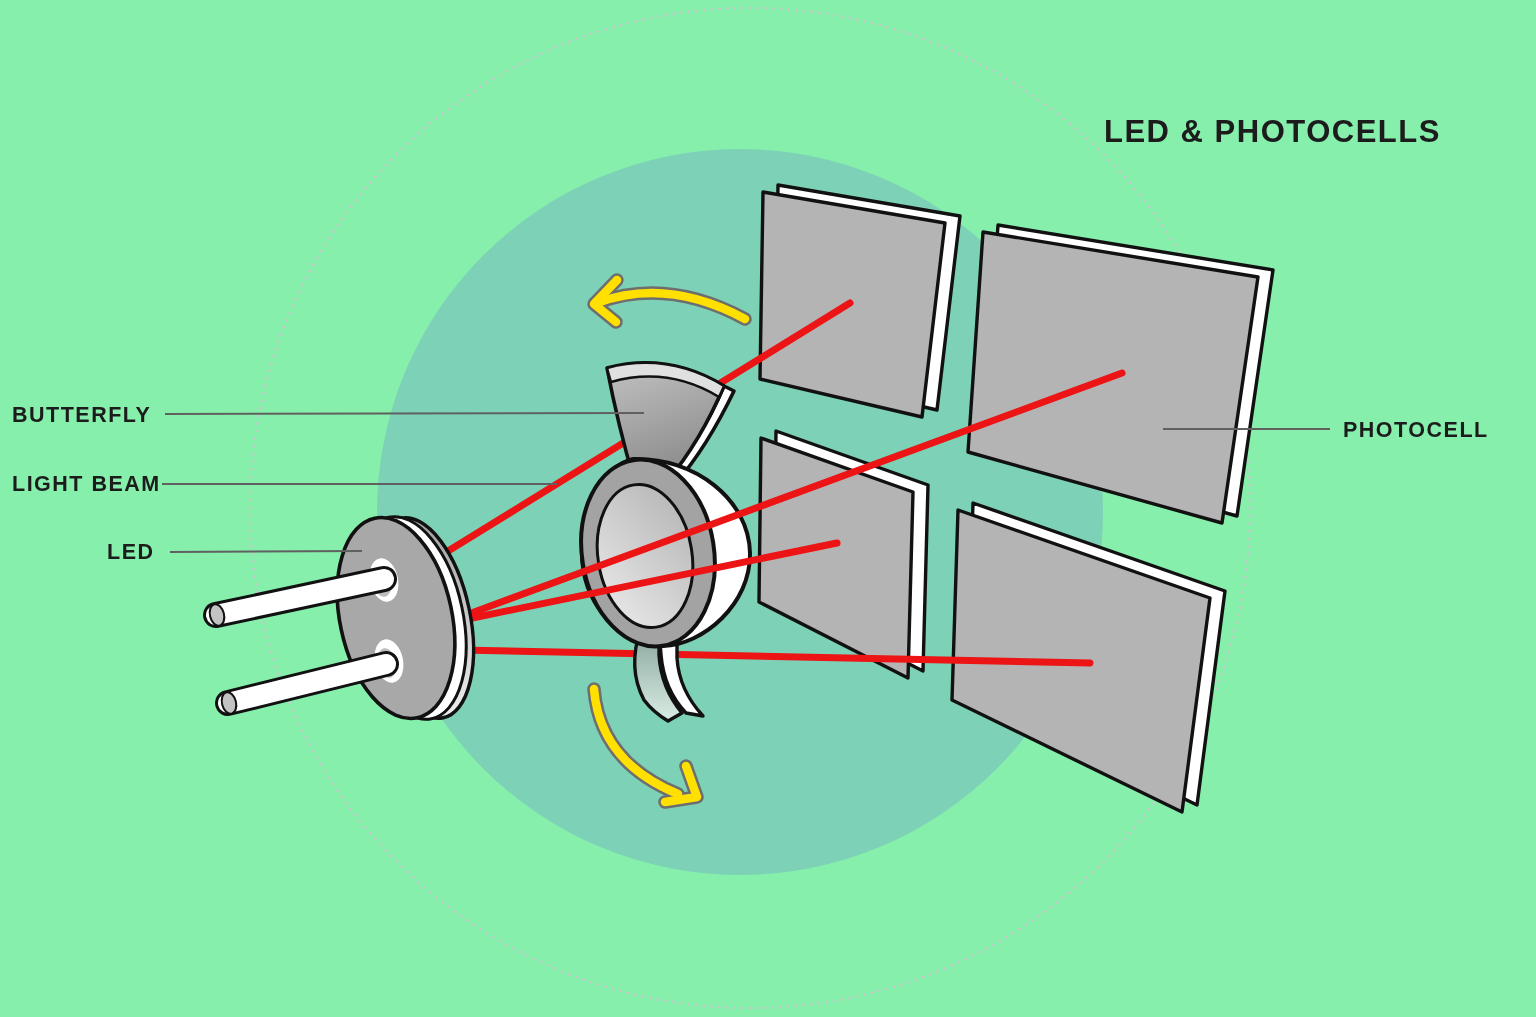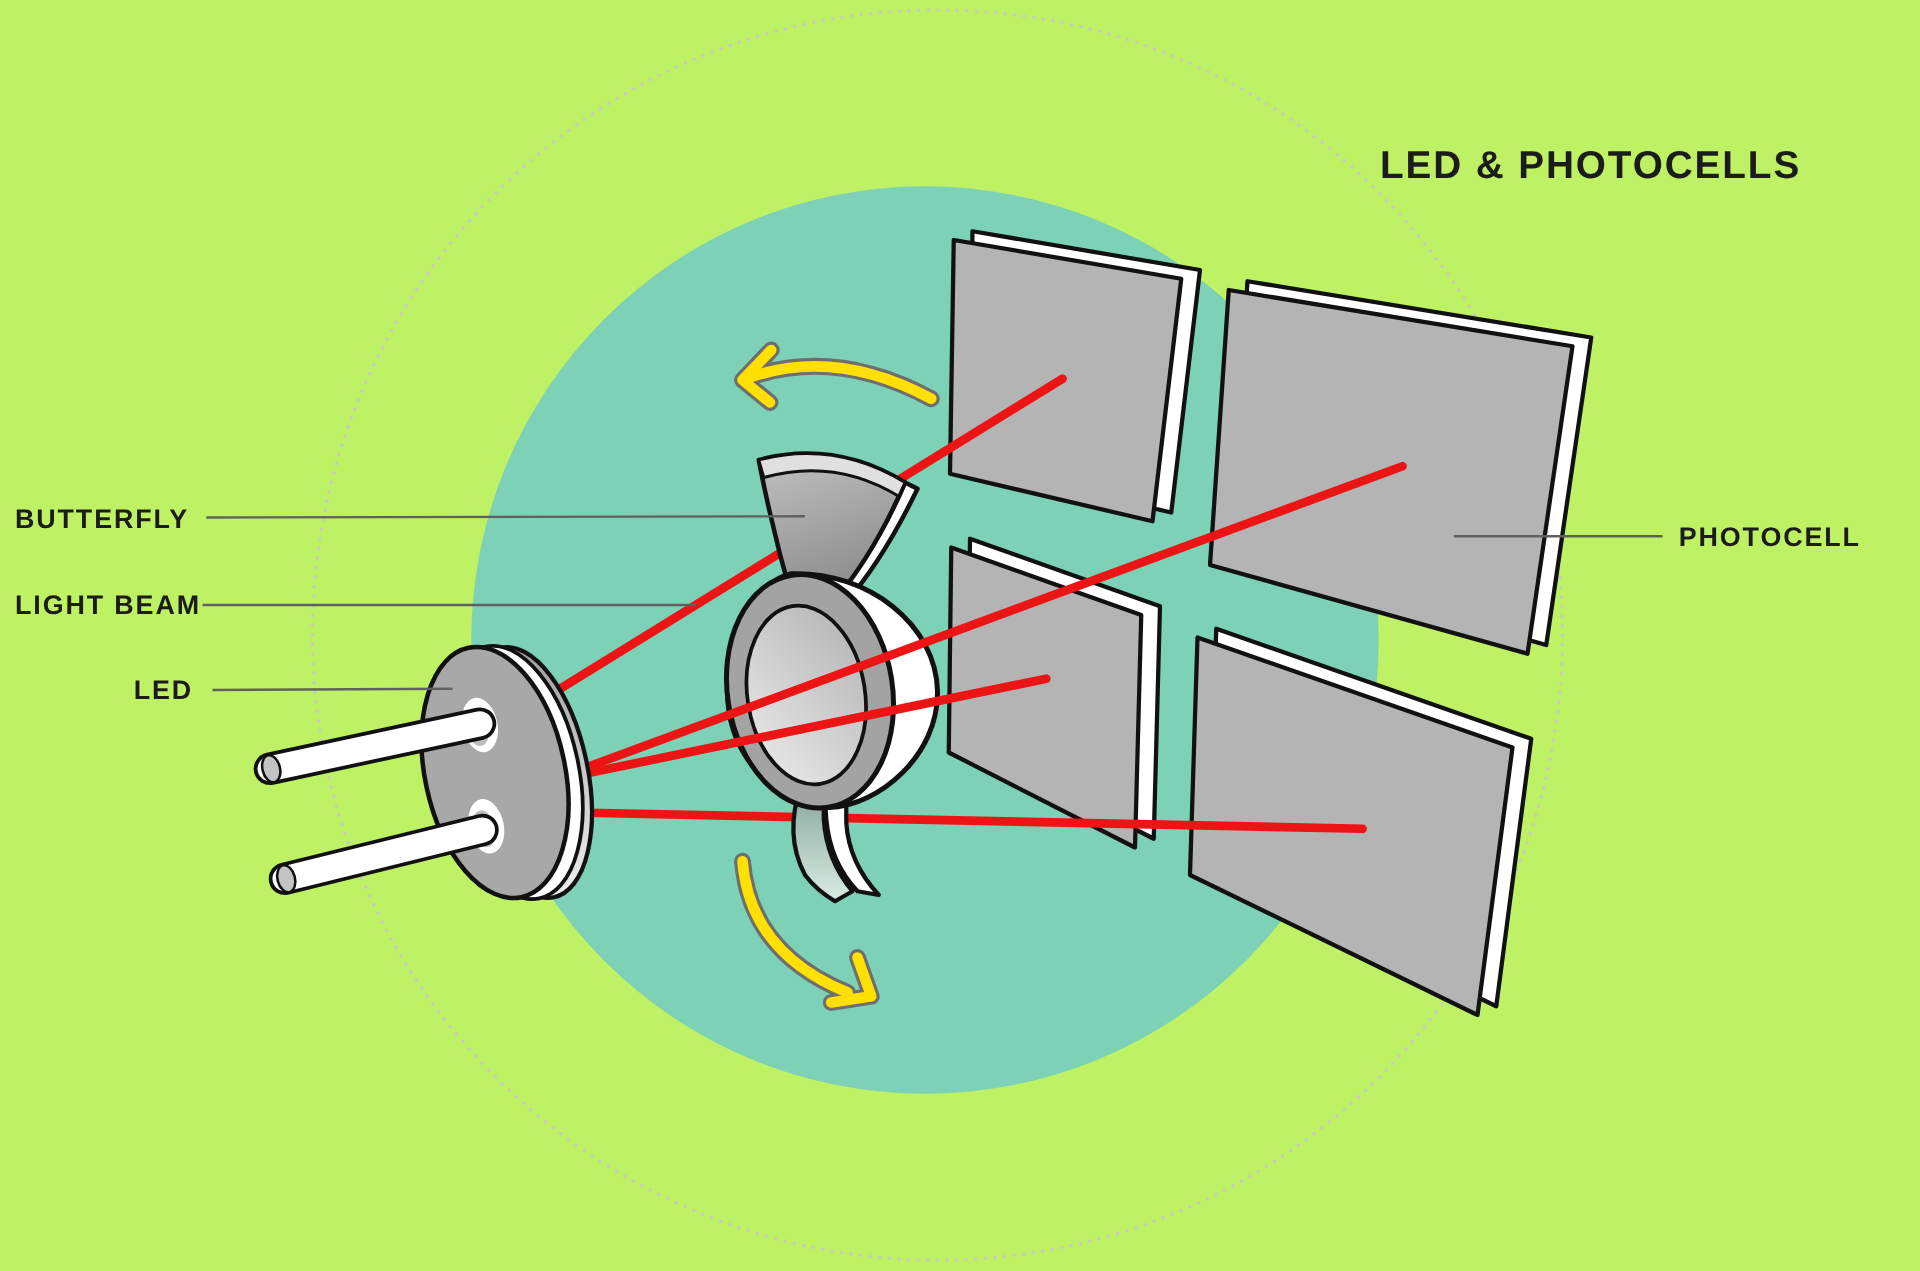--- a/index.html
+++ b/index.html
@@ -1,16 +1,16 @@
 <!DOCTYPE html>
 <html><head>
 <meta charset="utf-8">
 <style>
   html,body{margin:0;padding:0;background:#ffffff;}
-  .stage{position:relative;width:1536px;height:1017px;background:#bef264;overflow:hidden;
+  .stage{position:relative;width:1536px;height:1017px;background:#86efac;overflow:hidden;
          font-family:"Liberation Sans",sans-serif;}
   svg{display:block}
   text{font-family:"Liberation Sans",sans-serif;font-weight:700;fill:#1c1c1c;}
   .lbl{font-size:21.5px;letter-spacing:1.5px;}
   .ttl{font-size:31px;letter-spacing:1.5px;}
 </style>
 </head>
 <body>
 
 <div class="stage">

